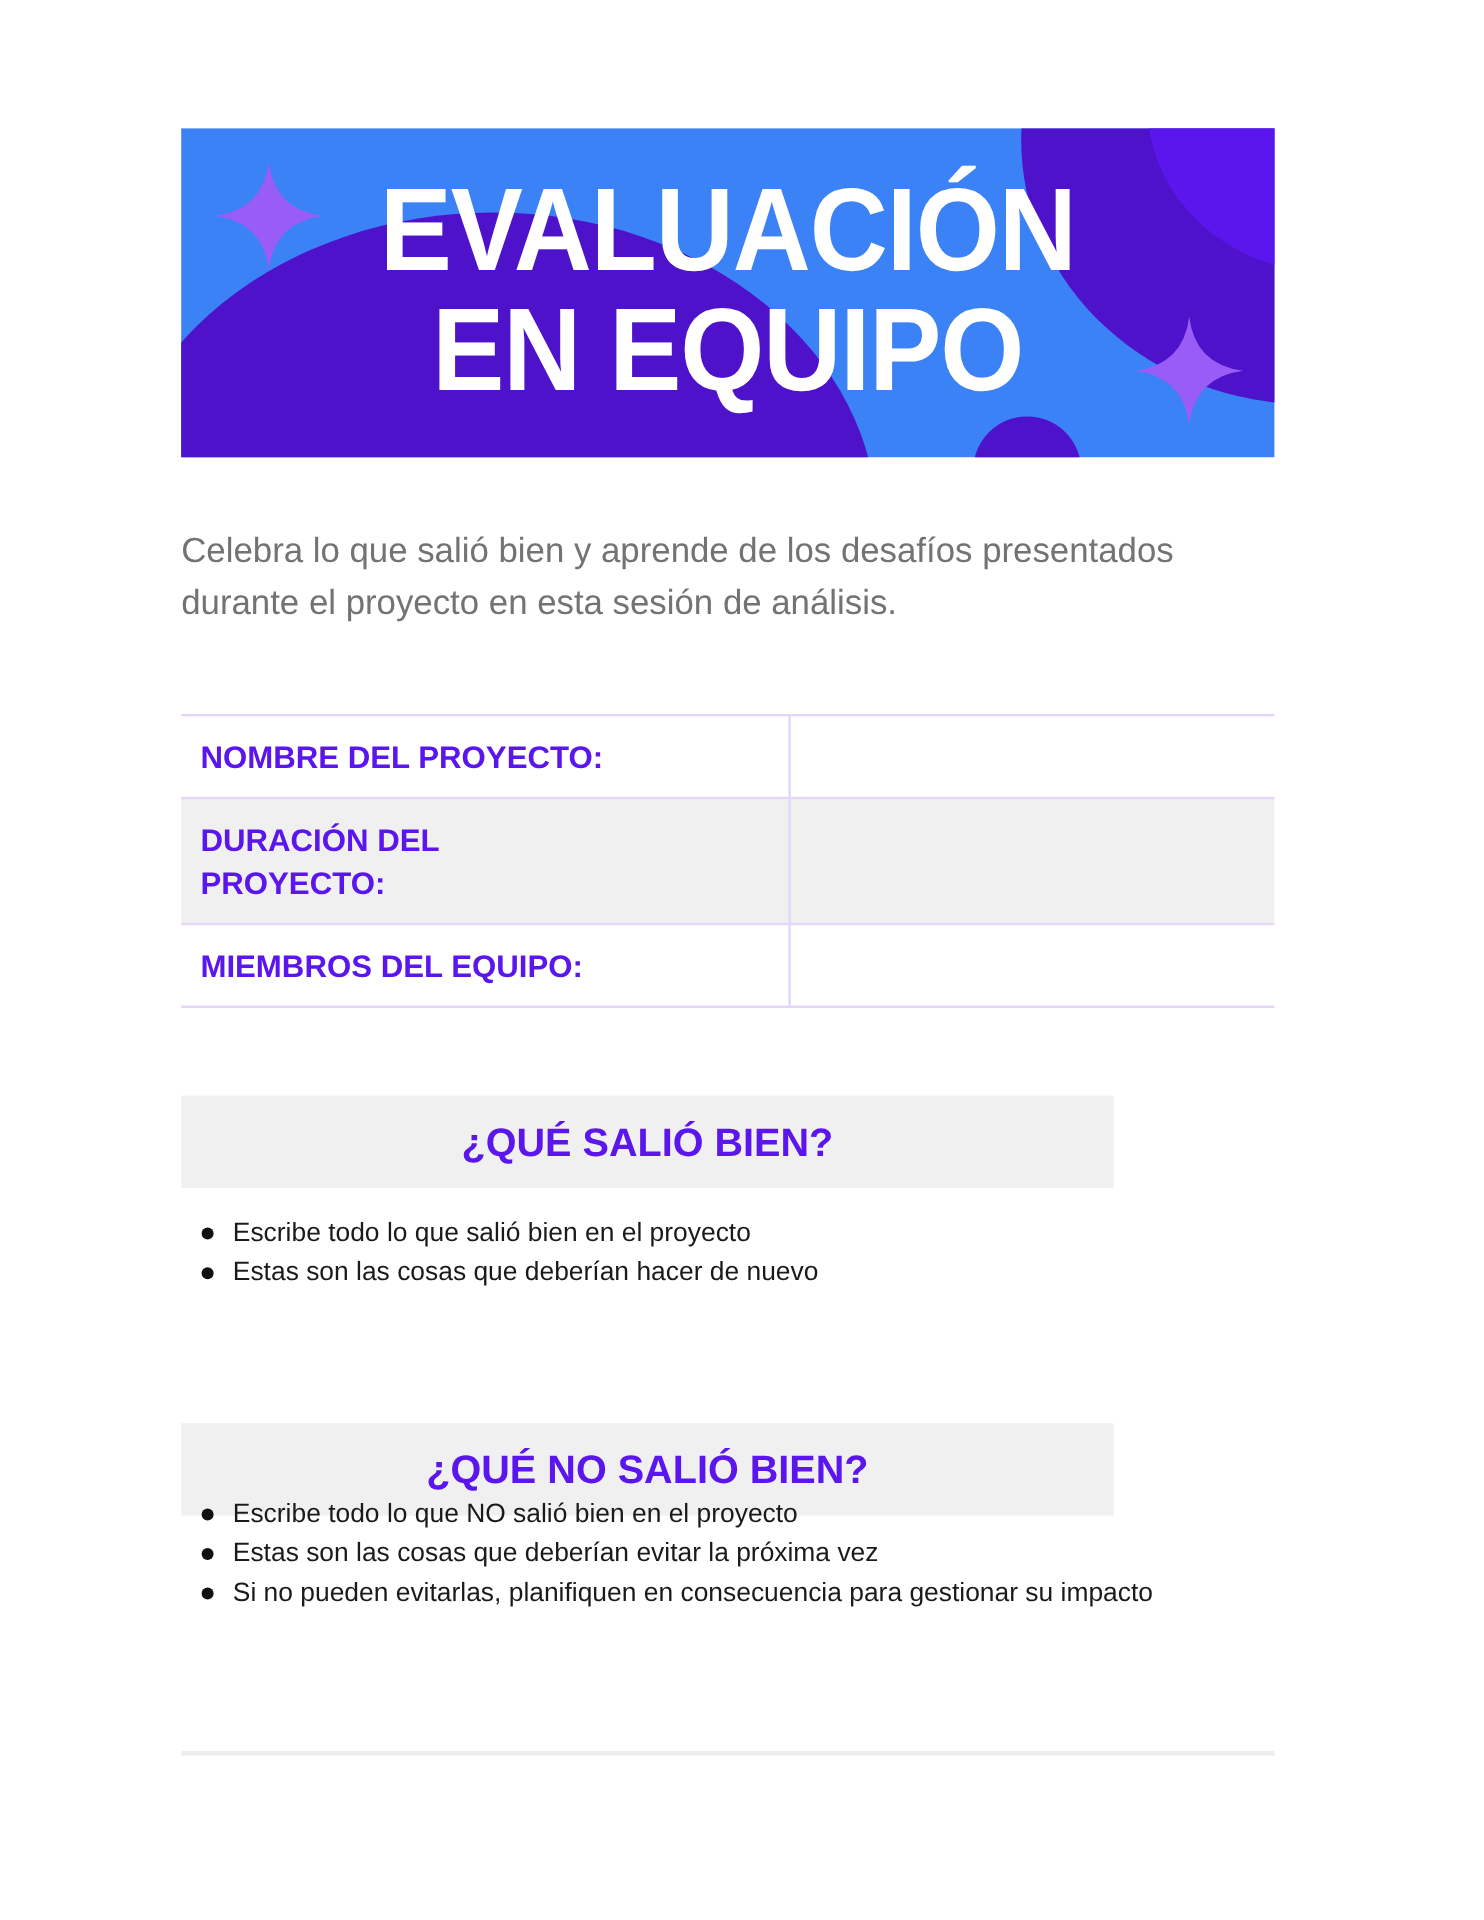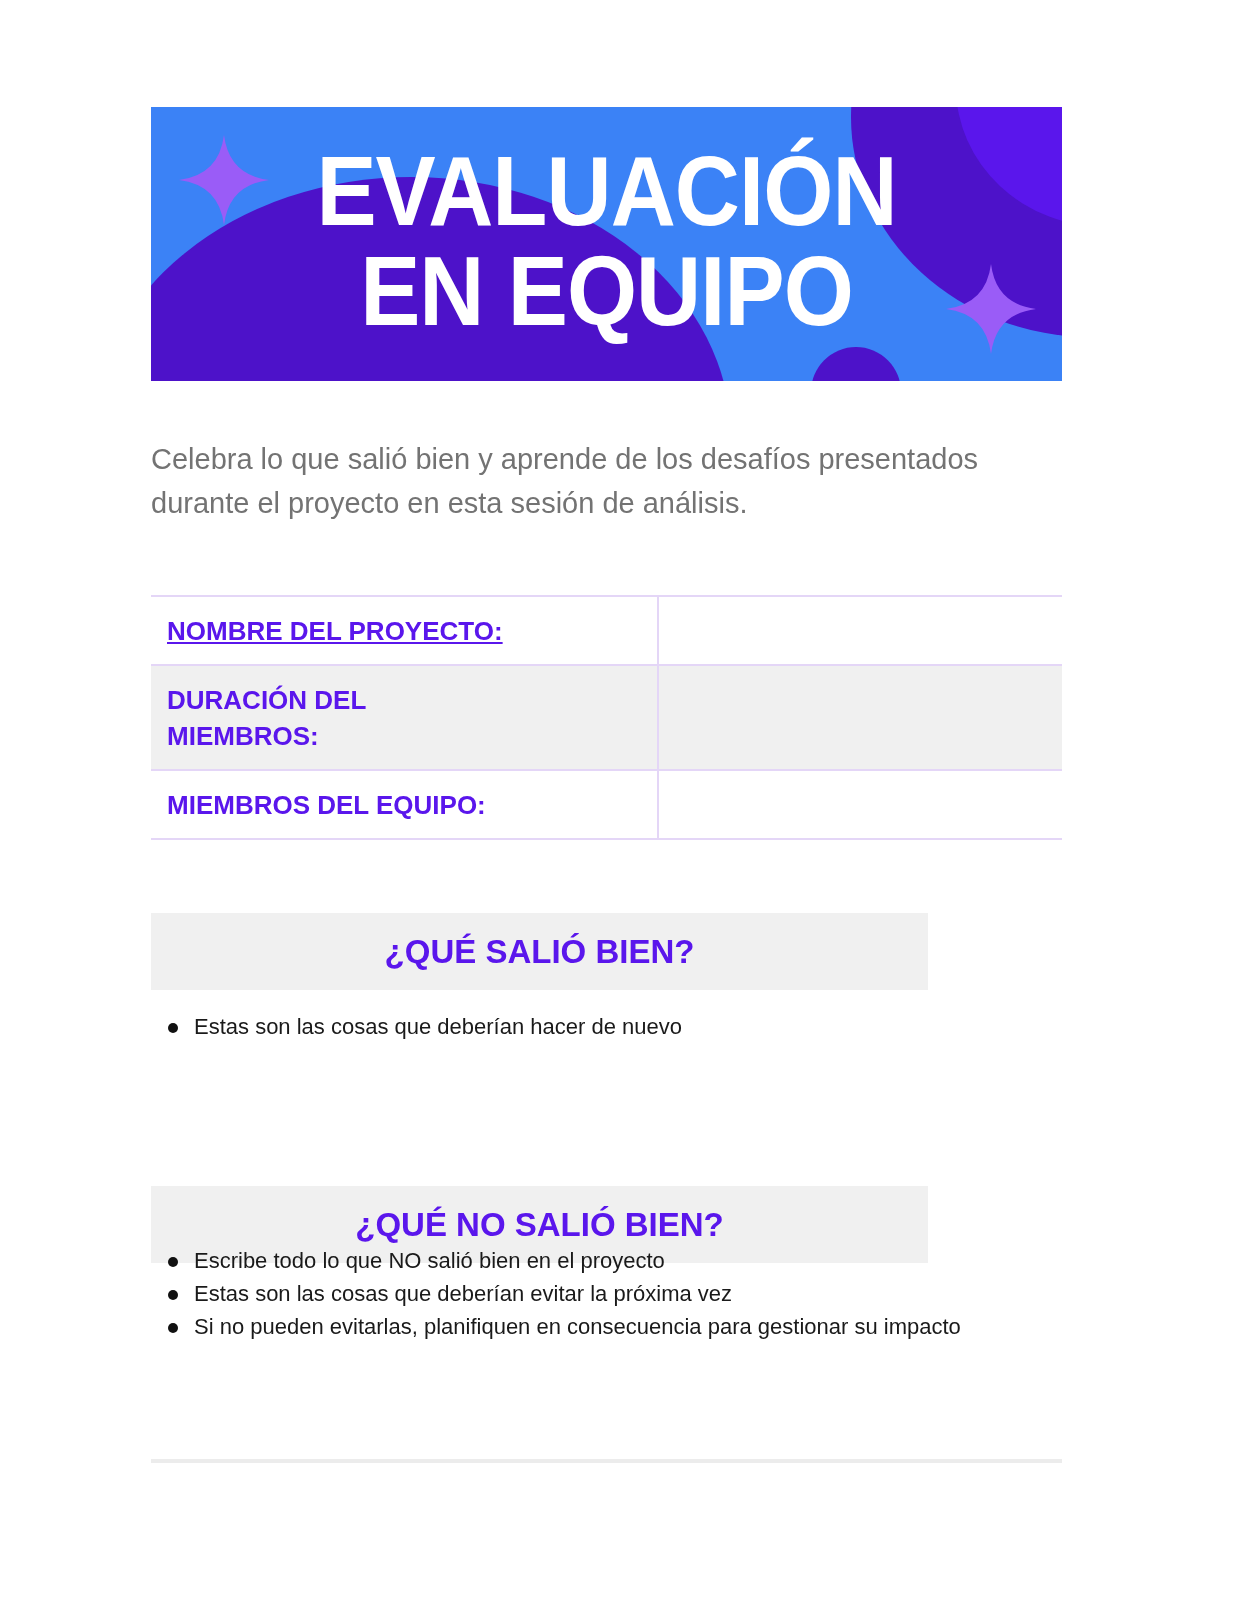--- a/index.html
+++ b/index.html
@@ -27,21 +27,21 @@
            color: #737373; font-size: 29px; line-height: 44px; }
 
   .info-table { position: absolute; left: 151px; top: 595px; width: 911px;
                 border-collapse: collapse; }
   .info-table td { border-top: 2px solid #e4d6f7; border-bottom: 2px solid #e4d6f7; padding: 0; }
   .info-table td.label { width: 340px; border-right: 2px solid #e4d6f7; padding-left: 16px;
                 color: #5a16ec; font-weight: bold; font-size: 26px; line-height: 36px;
                 transform-origin: left; }
   .info-table td.value { background: transparent; }
   .info-table tr.shaded td { background: #f0f0f0; }
-  .row1 td { height: 67px; text-decoration: underline; }
+  .row1 td { height: 67px; }
   .row2 td { height: 103px; }
   .row3 td { height: 67px; }
 
   .section-head { position: absolute; left: 151px; width: 777px; height: 77px;
                   background: #f0f0f0; display: flex; align-items: center; justify-content: center;
                   color: #5a16ec; font-weight: bold; font-size: 33px; }
   .bullets { position: absolute; left: 166px; margin: 0; padding: 0; list-style: none;
              color: #1a1a1a; font-size: 22px; line-height: 33px; }
   .bullets li { position: relative; padding-left: 28px; }
   .bullets li::before { content: ""; position: absolute; left: 2px; top: 13px; width: 10px; height: 10px;
@@ -71,32 +71,33 @@
 
 <div class="intro">Celebra lo que salió bien y aprende de los desafíos presentados durante el proyecto en esta sesión de análisis.</div>
 
 <table class="info-table">
   <tbody>
       <tr class="row1">
     <td class="label">NOMBRE DEL PROYECTO:</td>
     <td class="value"></td>
   </tr>
   <tr class="row2 shaded">
-    <td class="label" style="padding-right:150px;">DURACIÓN DEL MIEMBROS:</td>
+    <td class="label" style="padding-right:150px;">DURACIÓN DEL PROYECTO:</td>
     <td class="value"></td>
   </tr>
   <tr class="row3">
     <td class="label">MIEMBROS DEL EQUIPO:</td>
     <td class="value"></td>
   </tr>
 </tbody>
   </table>
 
 <div class="section-head" style="top:913px">¿QUÉ SALIÓ BIEN?</div>
 <ul class="bullets" style="top:1010px">
+  <li>Escribe todo lo que salió bien en el proyecto</li>
   <li>Estas son las cosas que deberían hacer de nuevo</li>
 </ul>
 
 <div class="section-head" style="top:1186px">¿QUÉ NO SALIÓ BIEN?</div>
 <ul class="bullets" style="top:1244px">
   <li>Escribe todo lo que NO salió bien en el proyecto</li>
   <li>Estas son las cosas que deberían evitar la próxima vez</li>
   <li>Si no pueden evitarlas, planifiquen en consecuencia para gestionar su impacto</li>
 </ul>
 

